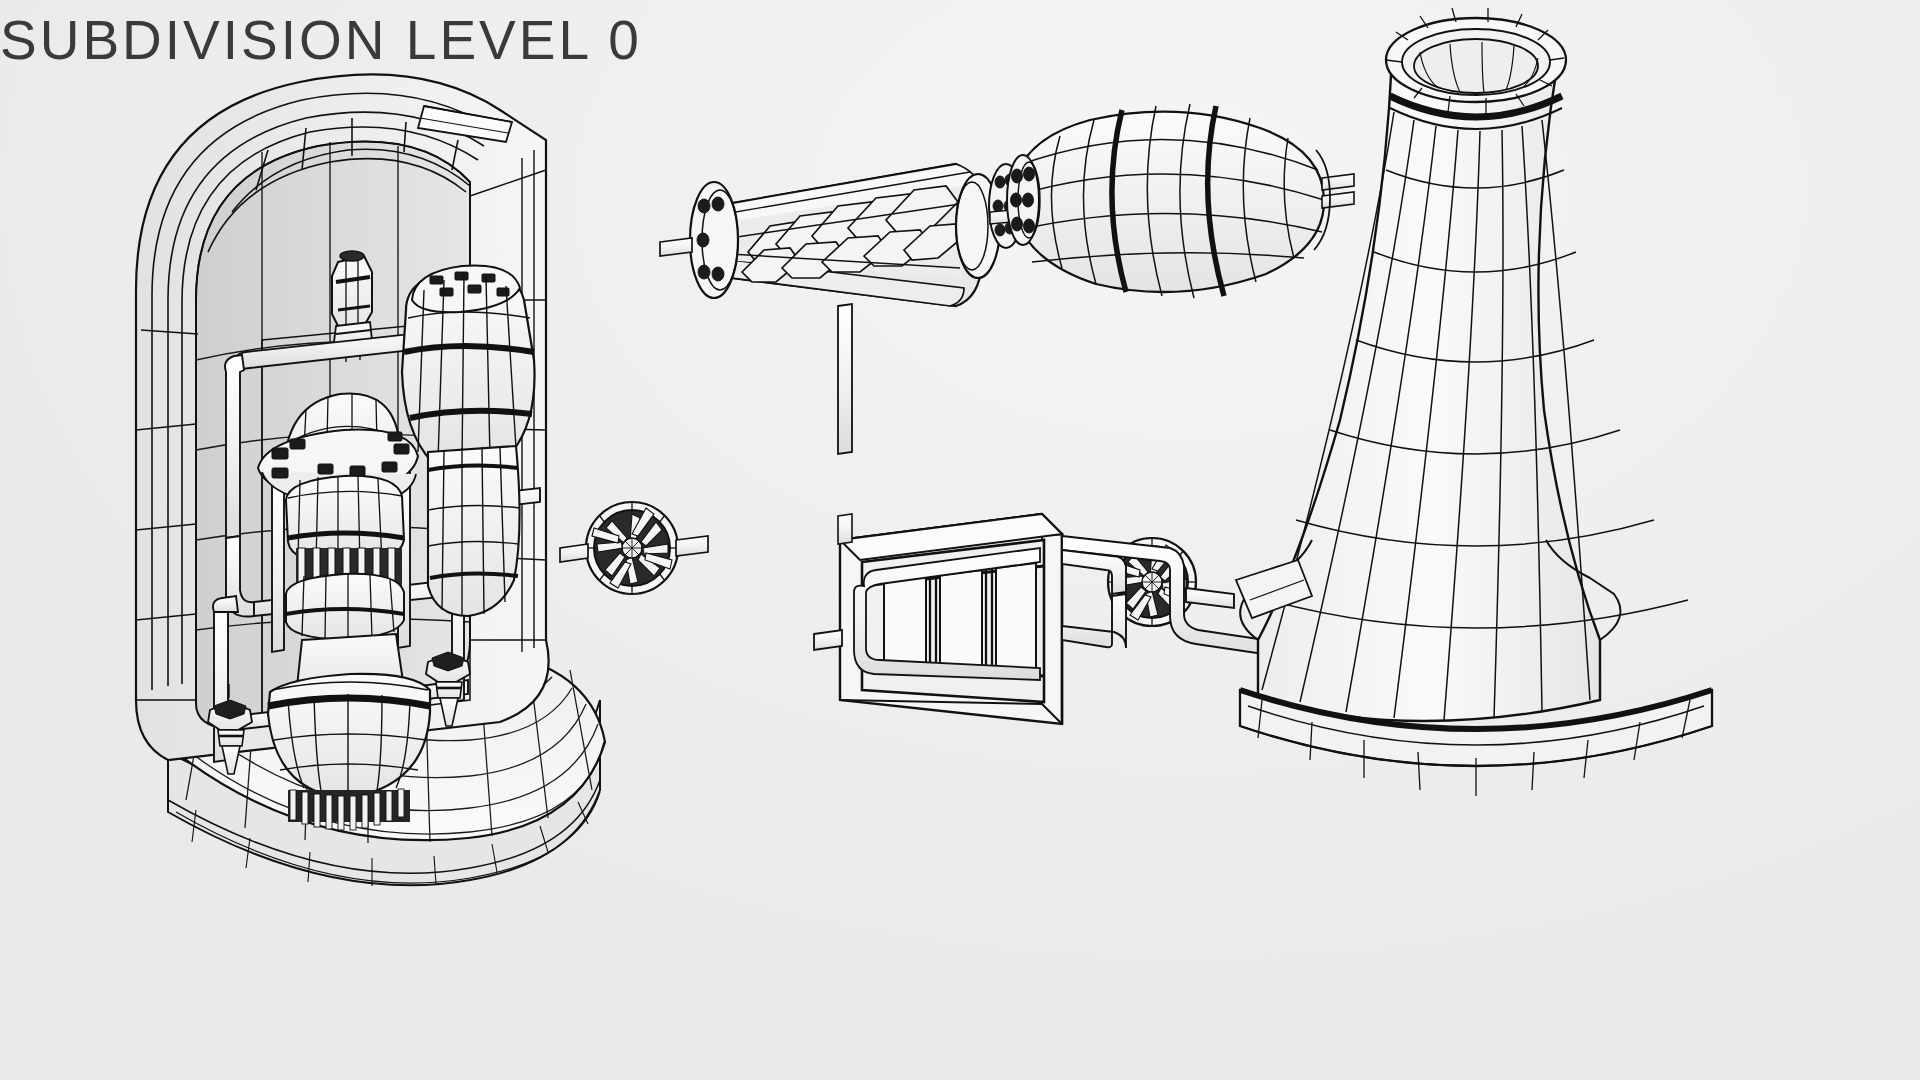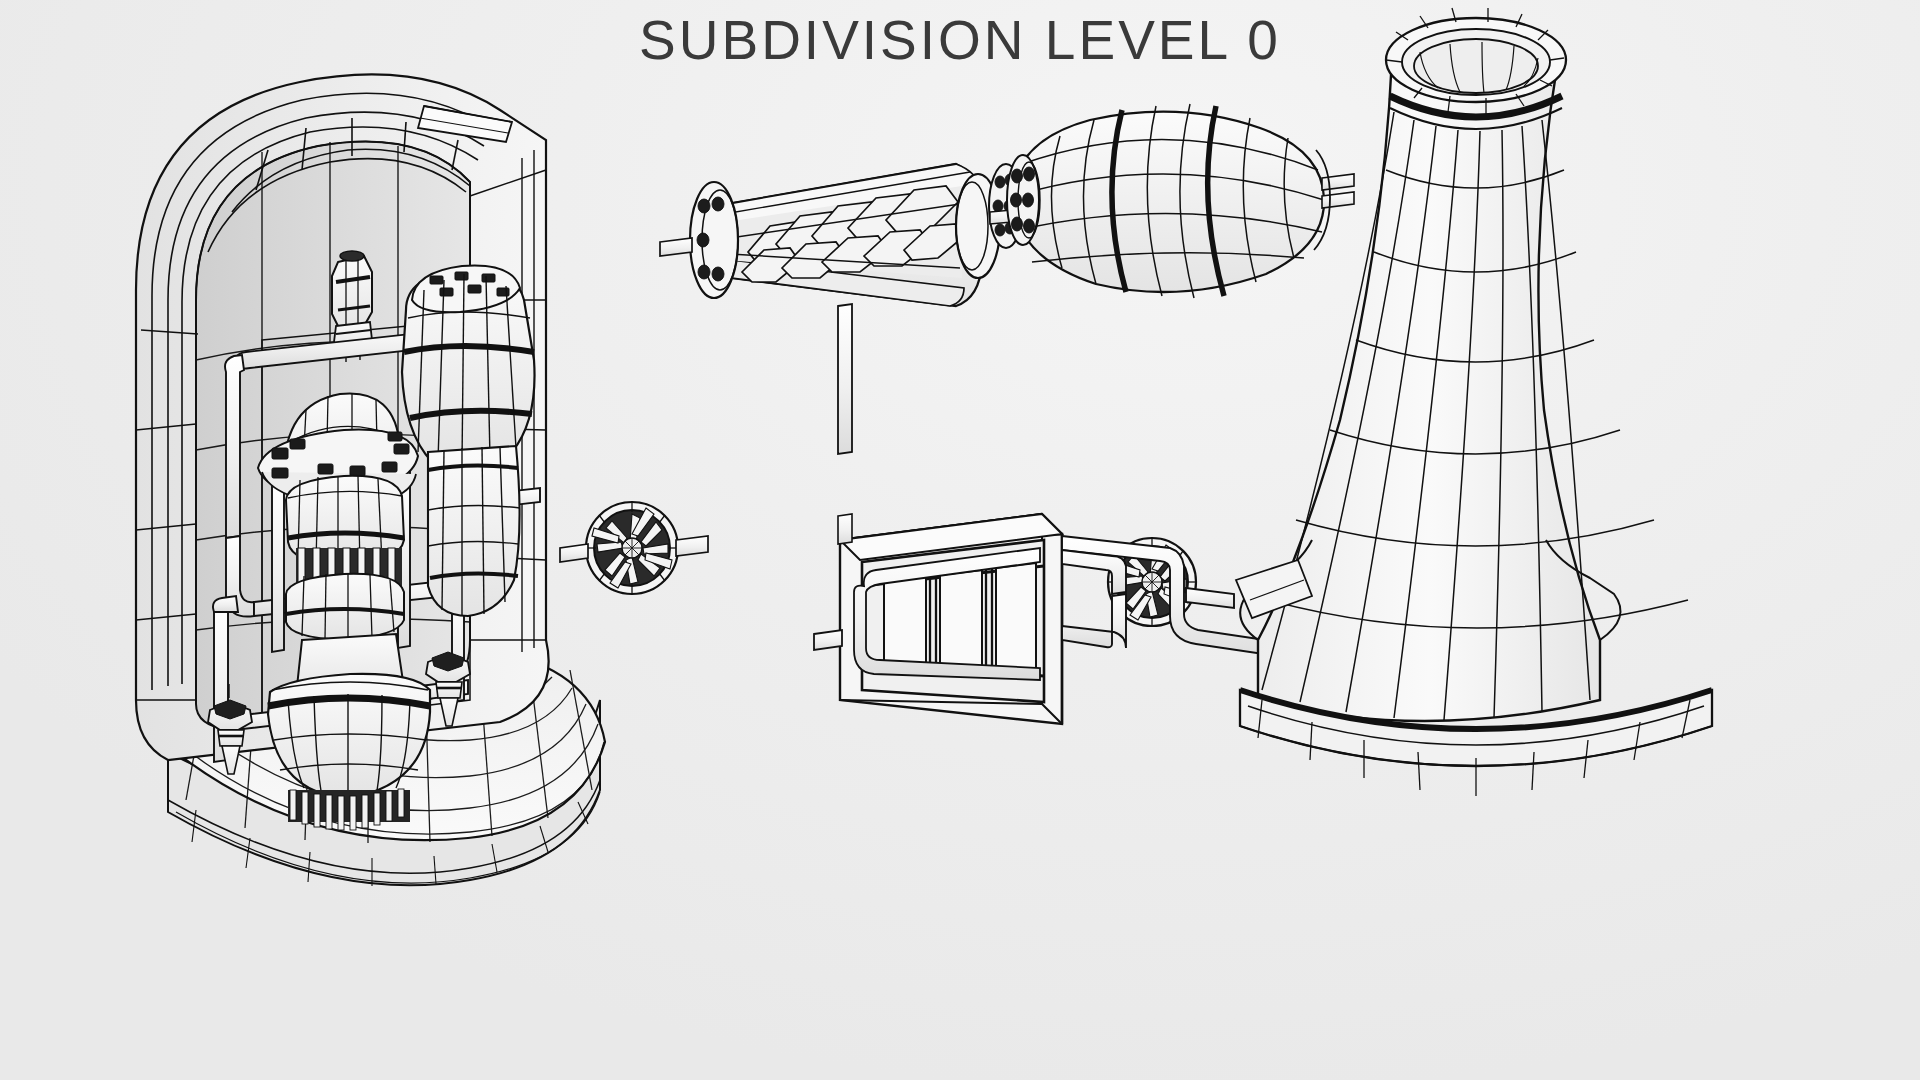--- a/index.html
+++ b/index.html
@@ -8,21 +8,21 @@
     width:1920px;height:1080px;overflow:hidden;
     font-family:"Liberation Sans", sans-serif;
     position:relative;
   }
   #stage{
     position:relative;width:1920px;height:1080px;
     background:
       radial-gradient(ellipse 1400px 900px at 62% 18%, #f5f5f5 0%, #efefef 45%, #e9e9e9 100%);
   }
   #title{
-    position:absolute;left:0;top:8px;width:1920px;text-align:center;
+    position:absolute;left:0;top:8px;width:1920px;
     font-size:55px;font-weight:300;letter-spacing:3px;color:#3a3a3a;
     font-family:"Liberation Sans", sans-serif;
     pointer-events:none;user-select:none;
   }
   #scene{position:absolute;left:0;top:0;width:1920px;height:1080px;}
 </style>
 </head>
 <body>
 
 <div id="stage" style="background-color: rgb(239, 239, 239);">

